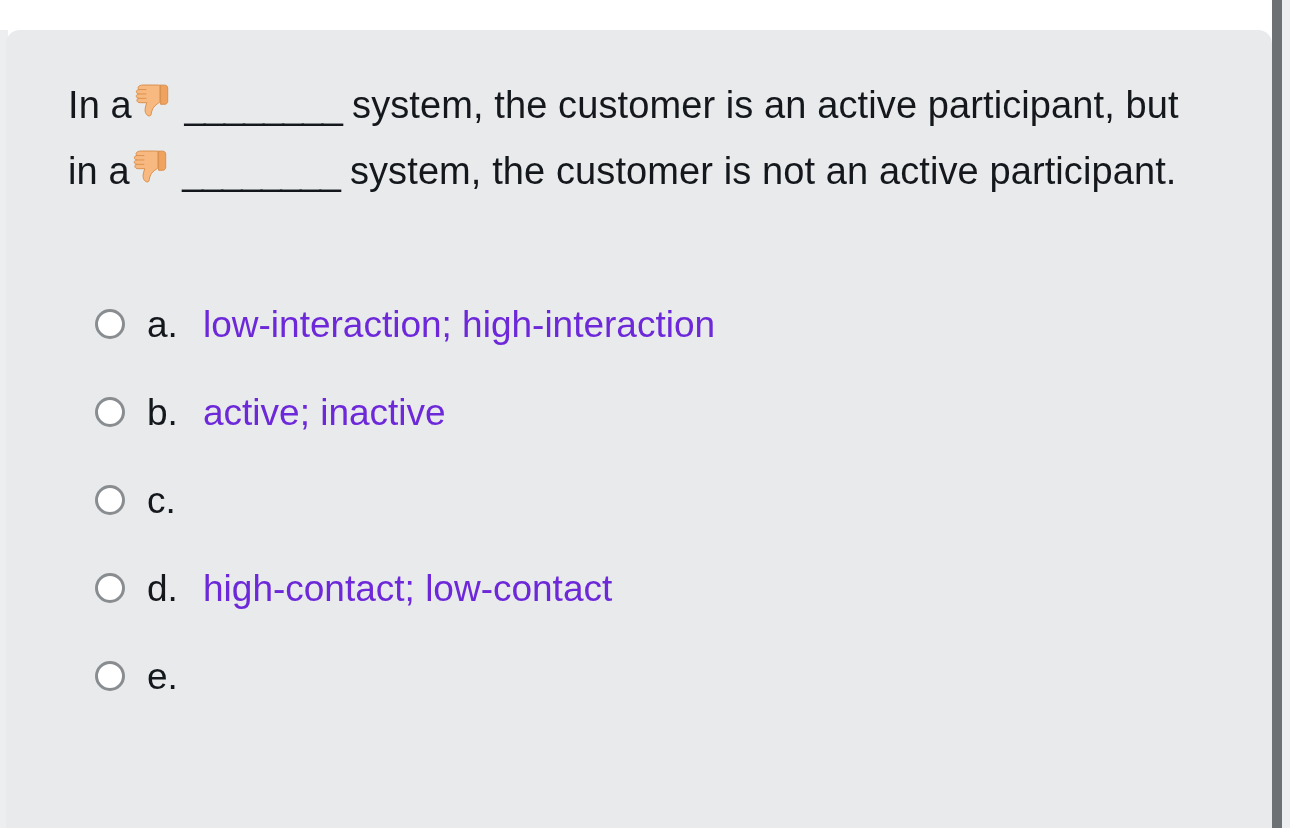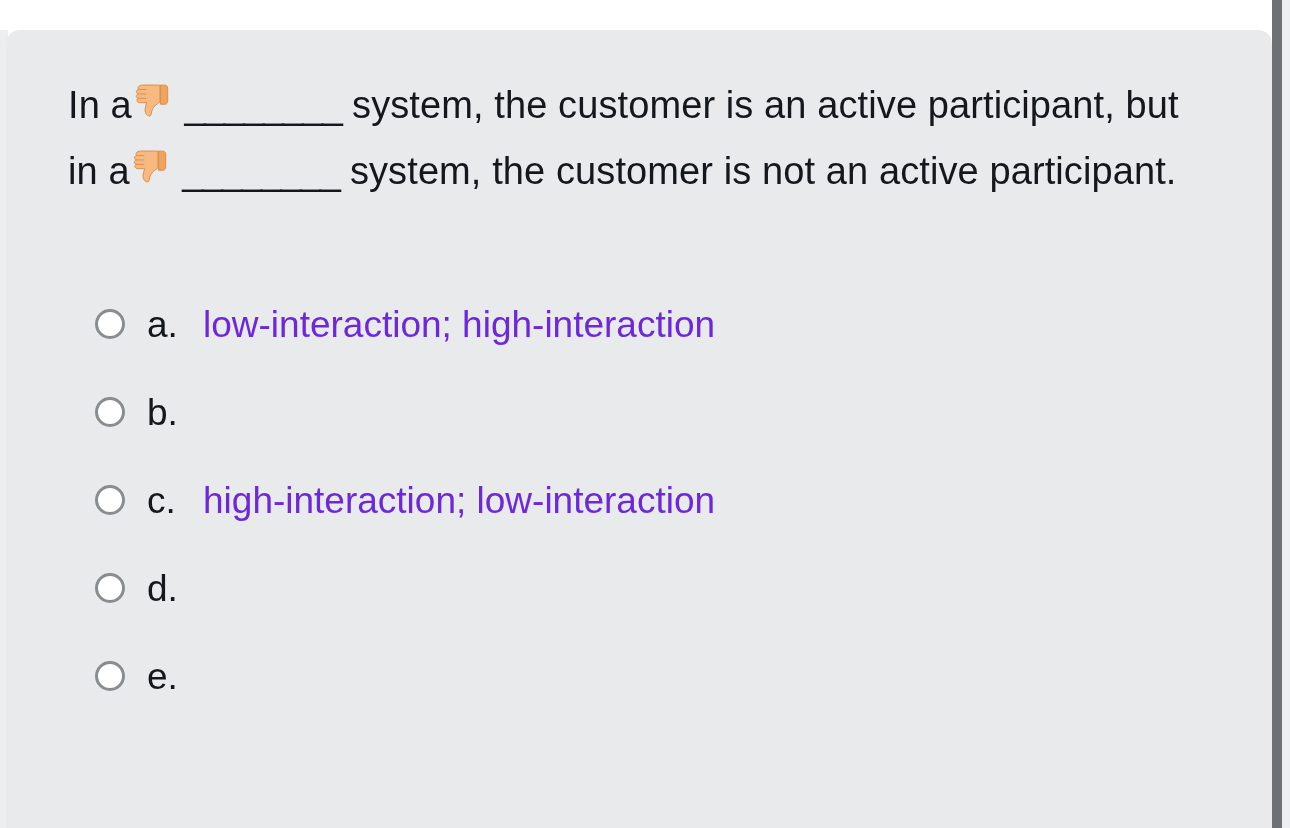--- a/index.html
+++ b/index.html
@@ -181,31 +181,32 @@
 
         <li class="option-row">
           <span class="radio-outer"></span>
           <span class="option-letter">a.</span>
           <span class="option-text">low-interaction; high-interaction</span>
         </li>
 
         <li class="option-row">
           <span class="radio-outer"></span>
           <span class="option-letter">b.</span>
+          <span class="option-text">active; inactive</span>
         </li>
 
         <li class="option-row">
           <span class="radio-outer"></span>
           <span class="option-letter">c.</span>
-          <span class="option-text">high-interaction; low-interaction</span>
         </li>
 
         <li class="option-row">
           <span class="radio-outer"></span>
           <span class="option-letter">d.</span>
+          <span class="option-text">high-contact; low-contact</span>
         </li>
 
         <li class="option-row">
           <span class="radio-outer"></span>
           <span class="option-letter">e.</span>
         </li>
 
       </ul>
 
     </div>

